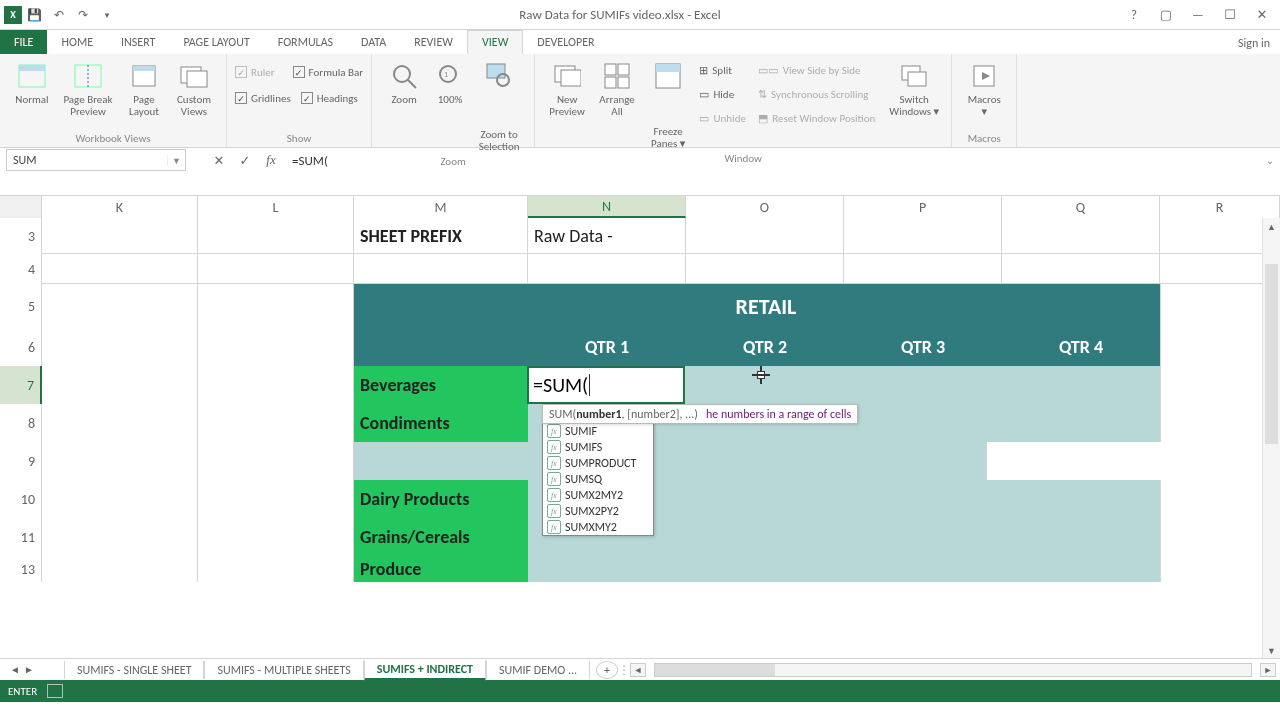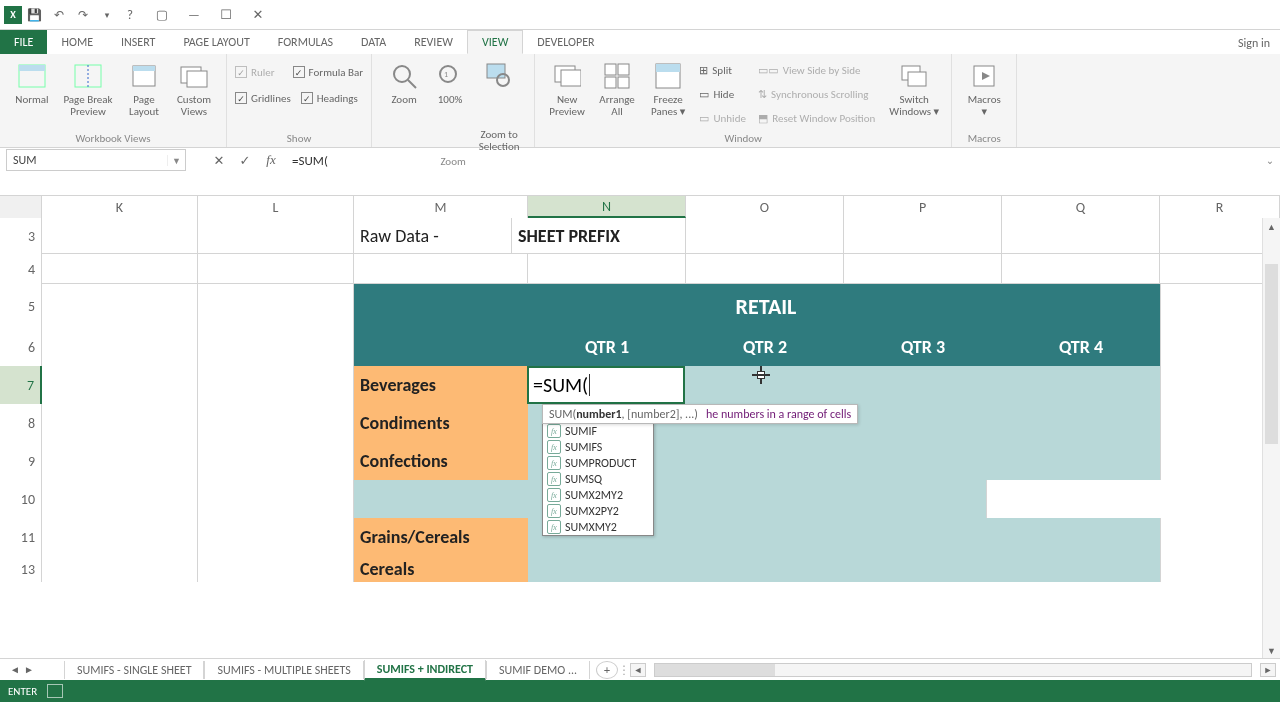--- a/index.html
+++ b/index.html
@@ -54,21 +54,21 @@
   .colhead { height:22px; border-right:1px solid #d4d4d4; display:flex; align-items:center; justify-content:center; font-size:14px; color:#666; background:#fff; }
   .colhead.sel { background:#d5e3cf; border-bottom:2px solid #217346; color:#217346; }
   .row { display:flex; border-bottom:1px solid #d4d4d4; }
   .rowhead { width:42px; border-right:1px solid #d4d4d4; display:flex; align-items:center; justify-content:flex-end; padding-right:6px; font-size:14px; color:#666; background:#fff; }
   .rowhead.sel { background:#d5e3cf; border-right:2px solid #217346; color:#217346; }
   .cell { border-right:1px solid #d4d4d4; display:flex; align-items:center; padding:0 6px; font-size:18px; font-family: Calibri, Arial; color:#222; position:relative; }
 
   .retail-block .cell { border-right:none; border-bottom:none; }
   .retail-head { background:#2f7b7e; color:#fff; font-weight:bold; font-size:22px; justify-content:center; }
   .retail-qtr { background:#2f7b7e; color:#fff; font-weight:bold; font-size:18px; justify-content:center; }
-  .retail-cat { background:#fdba74; color:#222; font-weight:bold; font-size:18px; }
+  .retail-cat { background:#22c55e; color:#222; font-weight:bold; font-size:18px; }
   .retail-body { background:#b8d8d8; }
 
   
   .active-cell { position:absolute; border:2px solid #217346; background:#fff; z-index:5; display:flex; align-items:center; padding:0 4px; font-size:20px; font-family:Calibri, Arial; }
   .active-cell .caret { border-right:1px solid #333; animation: blink 1s step-end infinite; height:22px; margin-left:1px; }
   @keyframes blink { 50% { opacity:0; } }
 
   
   .func-tip { position:absolute; background:#fff; border:1px solid #b8b8b8; font-size:12px; padding:2px 6px; color:#666; z-index:10; white-space:nowrap; box-shadow:1px 1px 3px rgba(0,0,0,0.15);}
   .func-tip b { color:#333; font-weight:bold; }
@@ -114,20 +114,21 @@
 <body>
 
 <div class="titlebar">
   <div class="qat">
     <span class="excel-logo">X</span>
     <span class="qat-btn">💾</span>
     <span class="qat-btn">↶</span>
     <span class="qat-btn">↷</span>
     <span class="qat-btn" style="font-size:9px;">▾</span>
   </div>
+  <div class="title">Raw Data for SUMIFs video.xlsx - Excel</div>
   <div class="winctrl">
     <span>?</span>
     <span>▢</span>
     <span>—</span>
     <span>☐</span>
     <span>✕</span>
   </div>
 </div>
 
 <div class="ribbon-tabs">
@@ -275,21 +276,21 @@
         <span style="white-space:pre;">Arrange
 All</span>
       </div>
       <div class="rbtn-lg" style="width:50px;">
         <div class="ricon">
             <svg width="28" height="28">
               <rect x="2" y="2" width="24" height="24" fill="#fff" stroke="#888"></rect>
               <rect x="2" y="2" width="24" height="8" fill="#bde"></rect>
             </svg>
           </div>
-        <span style="white-space:pre;">Freeze
+        <span style="white-space:pre;margin-top:32px;">Freeze
 Panes ▾</span>
       </div>
       <div class="rbtn-sm-row" style="margin-left:4px;">
         <div class="rbtn-sm">
             <span>⊞</span>
             <span>Split</span>
           </div>
         <div class="rbtn-sm">
             <span>▭</span>
             <span>Hide</span>
@@ -371,22 +372,22 @@
     <div class="colhead cO">O</div>
     <div class="colhead cP">P</div>
     <div class="colhead cQ">Q</div>
     <div class="colhead cR">R</div>
   </div>
 
   <div class="row" style="height:36px;">
     <div class="rowhead" style="height:36px;">3</div>
     <div class="cell cK"></div>
     <div class="cell cL"></div>
+    <div class="cell cM" style="font-weight:bold;">SHEET PREFIX</div>
     <div class="cell cN">Raw Data -</div>
-    <div class="cell cM" style="font-weight:bold;">SHEET PREFIX</div>
     <div class="cell cO"></div>
     <div class="cell cP"></div>
     <div class="cell cQ"></div>
     <div class="cell cR"></div>
   </div>
 
   <div class="row" style="height:30px;">
     <div class="rowhead" style="height:30px;">4</div>
     <div class="cell cK"></div>
     <div class="cell cL"></div>
@@ -437,31 +438,31 @@
       <div class="cell retail-body cN"></div>
       <div class="cell retail-body cO"></div>
       <div class="cell retail-body cP"></div>
       <div class="cell retail-body cQ"></div>
       <div class="cell cR" style="border-left:1px solid #d4d4d4;"></div>
     </div>
     <div class="row retail-block" style="height:38px; border-bottom:none;">
       <div class="rowhead" style="height:38px;">9</div>
       <div class="cell cK" style="border-right:1px solid #d4d4d4;"></div>
       <div class="cell cL" style="border-right:1px solid #d4d4d4;"></div>
-      <div class="cell retail-cat cM">Confections</div>
       <div class="cell retail-body cN"></div>
       <div class="cell retail-body cO"></div>
       <div class="cell retail-body cP"></div>
       <div class="cell retail-body cQ"></div>
       <div class="cell cR" style="border-left:1px solid #d4d4d4;"></div>
     </div>
     <div class="row retail-block" style="height:38px; border-bottom:none;">
       <div class="rowhead" style="height:38px;">10</div>
       <div class="cell cK" style="border-right:1px solid #d4d4d4;"></div>
       <div class="cell cL" style="border-right:1px solid #d4d4d4;"></div>
+      <div class="cell retail-cat cM">Dairy Products</div>
       <div class="cell retail-body cN"></div>
       <div class="cell retail-body cO"></div>
       <div class="cell retail-body cP"></div>
       <div class="cell retail-body cQ"></div>
       <div class="cell cR" style="border-left:1px solid #d4d4d4;"></div>
     </div>
     <div class="row retail-block" style="height:38px; border-bottom:none;">
       <div class="rowhead" style="height:38px;">11</div>
       <div class="cell cK" style="border-right:1px solid #d4d4d4;"></div>
       <div class="cell cL" style="border-right:1px solid #d4d4d4;"></div>
@@ -469,21 +470,21 @@
       <div class="cell retail-body cN"></div>
       <div class="cell retail-body cO"></div>
       <div class="cell retail-body cP"></div>
       <div class="cell retail-body cQ"></div>
       <div class="cell cR" style="border-left:1px solid #d4d4d4;"></div>
     </div>
     <div class="row retail-block" style="height:26px; border-bottom:none;">
       <div class="rowhead" style="height:26px;">13</div>
       <div class="cell cK" style="border-right:1px solid #d4d4d4;"></div>
       <div class="cell cL" style="border-right:1px solid #d4d4d4;"></div>
-      <div class="cell retail-cat cM">Cereals</div>
+      <div class="cell retail-cat cM">Produce</div>
       <div class="cell retail-body cN"></div>
       <div class="cell retail-body cO"></div>
       <div class="cell retail-body cP"></div>
       <div class="cell retail-body cQ"></div>
       <div class="cell cR" style="border-left:1px solid #d4d4d4;"></div>
     </div>
 
   <div class="active-cell" style="left:527px; top:170px; width:158px; height:38px;">
     <span>=SUM(</span>
       <span class="caret"></span>

